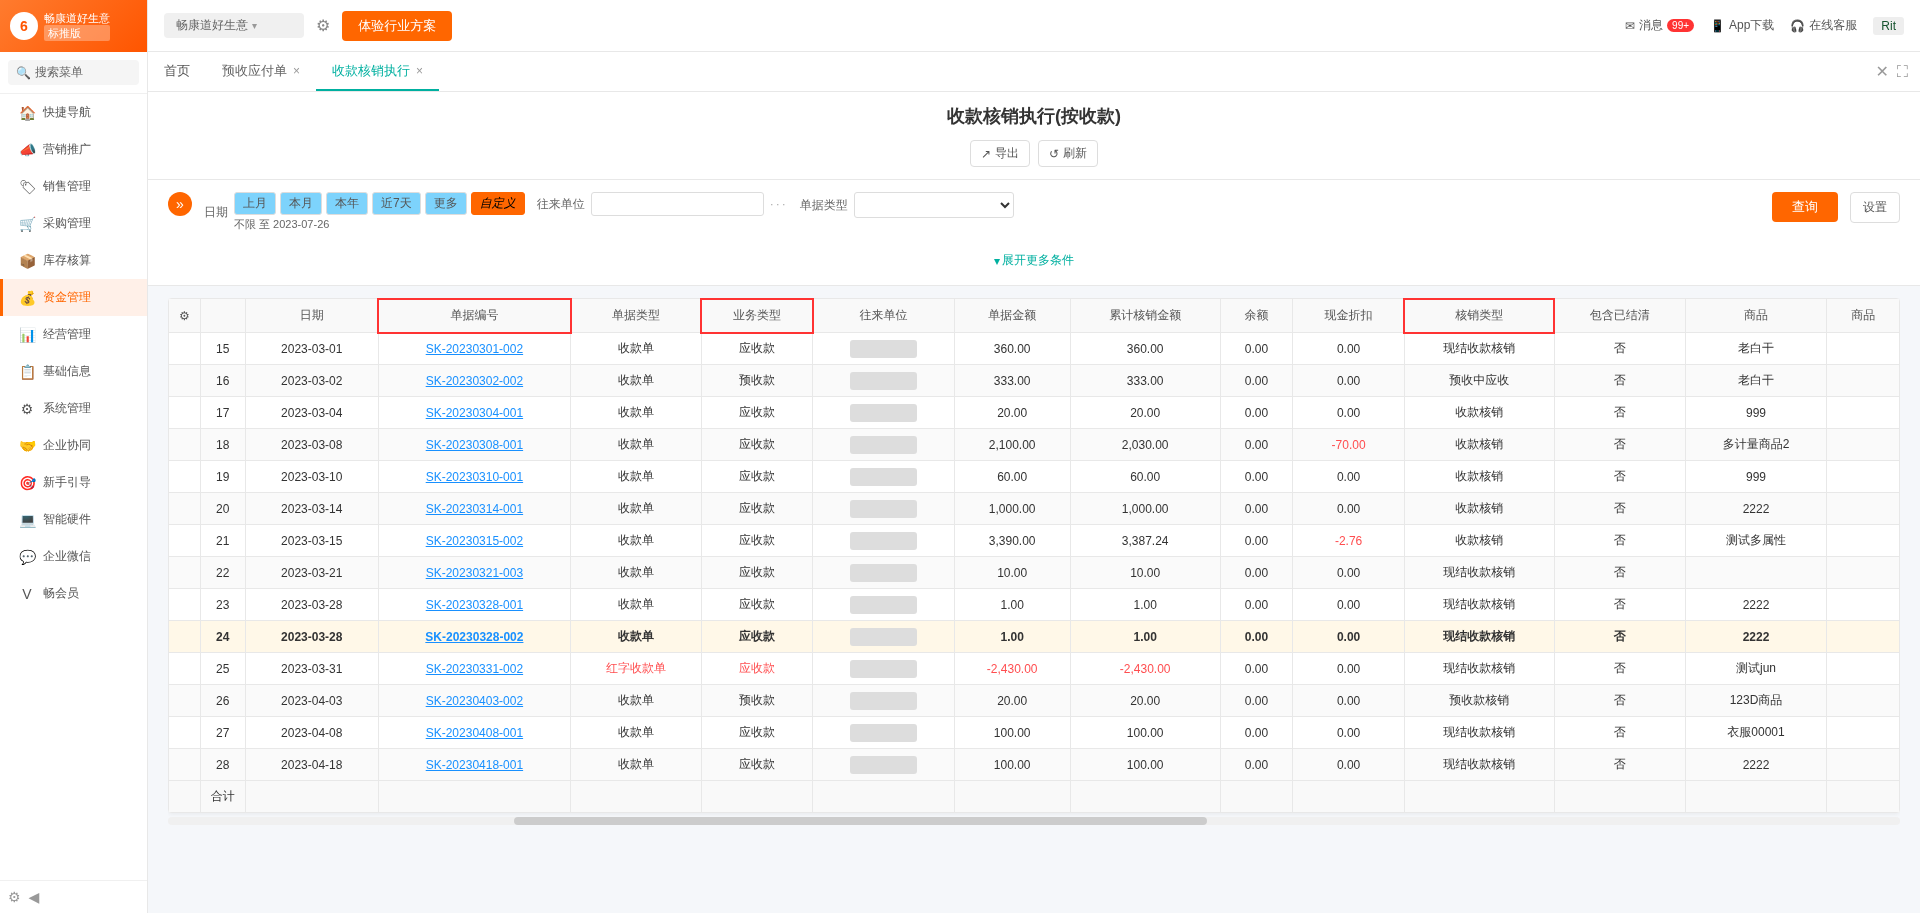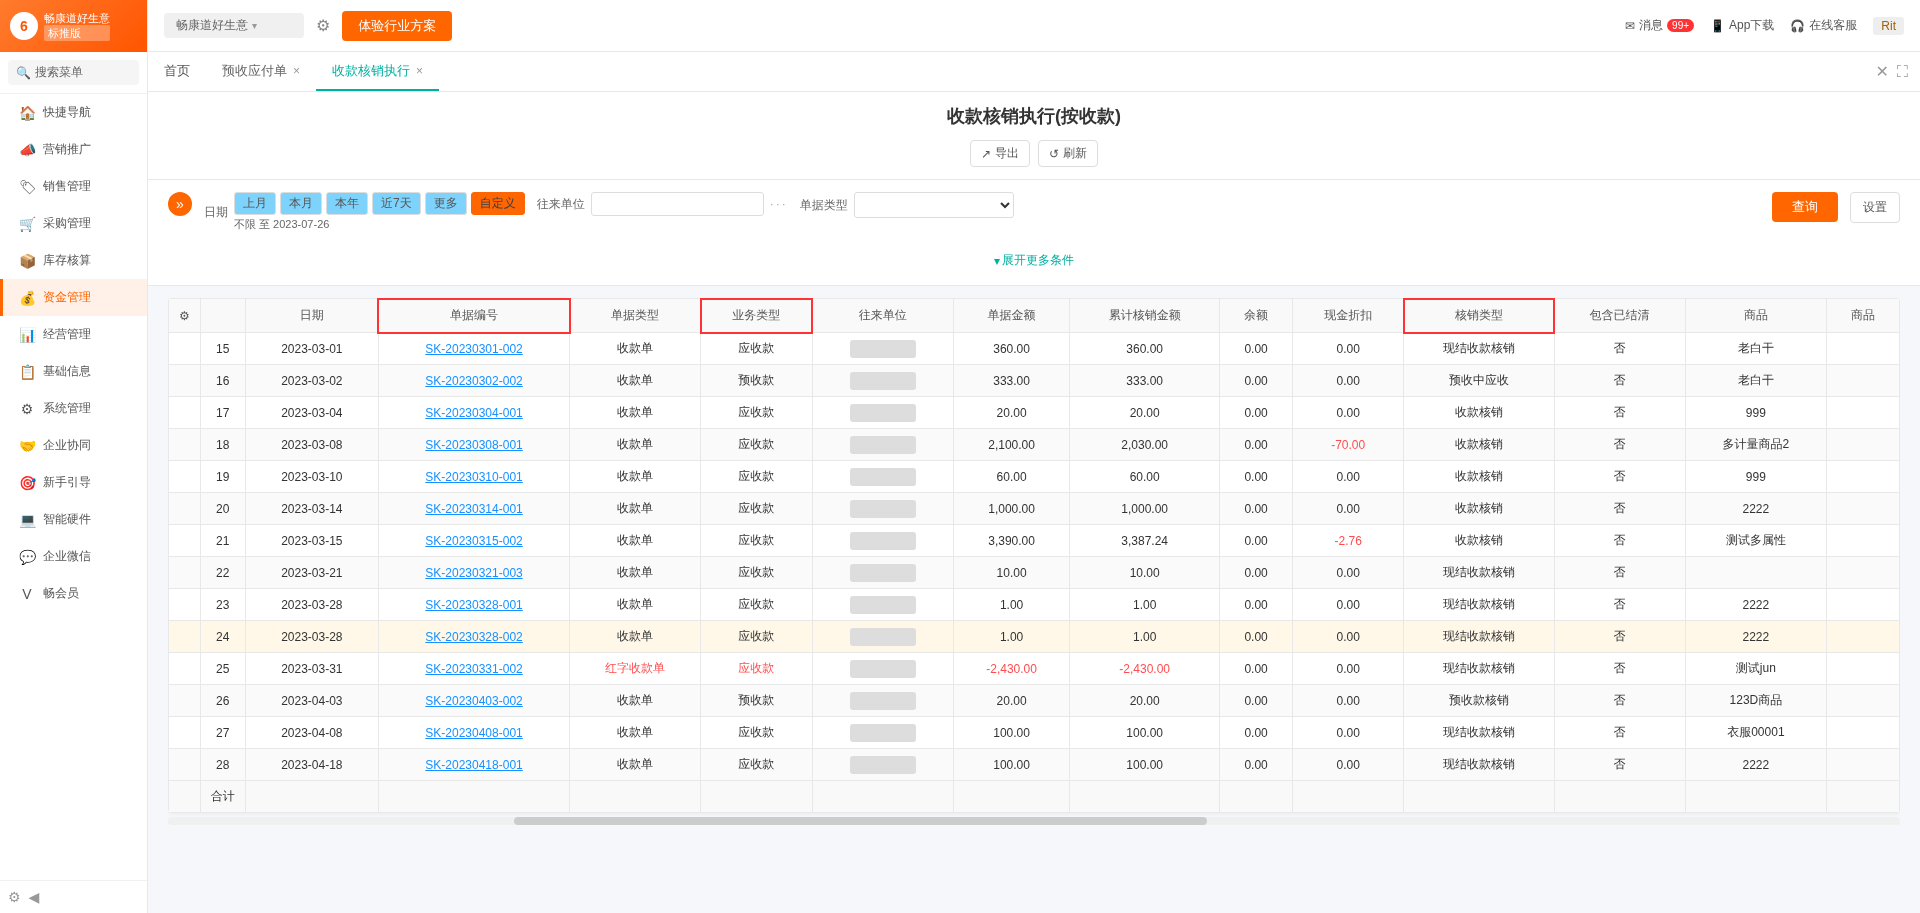--- a/index.html
+++ b/index.html
@@ -196,22 +196,23 @@
       padding: 2px 8px;
       border: 1px solid #ddd;
       border-radius: 3px;
       background: #7dd3fc;
       color: #555;
       cursor: pointer;
       font-size: 12px;
     }
     .filter-date-btn.custom {
       background: #ff6600;
-      color: #404040;
+      color: #000000;
       border-color: #ff6600;
+      font-style: italic;
     }
     .filter-date-range { color: #666; font-size: 11px; margin-top: 2px; }
     .filter-input {
       border: 1px solid #ddd;
       border-radius: 3px;
       padding: 4px 8px;
       font-size: 12px;
       color: #333;
       min-width: 160px;
     }
@@ -280,21 +281,21 @@
     }
     .data-table td {
       border: 1px solid #e8e8e8;
       padding: 7px 10px;
       text-align: center;
       font-size: 12px;
       color: #333;
       white-space: nowrap;
     }
     .data-table tr:nth-child(even) td { background: #fafafa; }
-    .data-table tr.highlighted td { background: #fff8e8; }
+    .data-table tr.highlighted td { background: #fff8e8; font-weight: bold; }
     .data-table .link { color: #1890ff; cursor: pointer; text-decoration: underline; text-align: center; }
     .data-table .red { color: #ff4d4f; }
     .data-table .negative { color: #ff4d4f; }
     .data-table td.summary { background: #f9f9f9; font-weight: 500; color: #333; }
 
     
     .table-scrollbar {
       height: 8px;
       background: #f0f0f0;
       border-radius: 4px;
@@ -309,21 +310,21 @@
       height: 100%;
       background: #ccc;
       border-radius: 4px;
     }
 
     .topbar-right-user {
       background: #eee;
       border-radius: 3px;
       padding: 2px 8px;
       font-size: 12px;
-      color: #a16207;
+      color: #14532d;
     }
 
     .filter-row1 { display: flex; align-items: flex-start; width: 100%; gap: 12px; }
     .filter-date-wrapper { display: flex; flex-direction: column; }
 
     .table-container { position: relative; overflow: auto; }
   </style>
 </head>
 <body>
 

